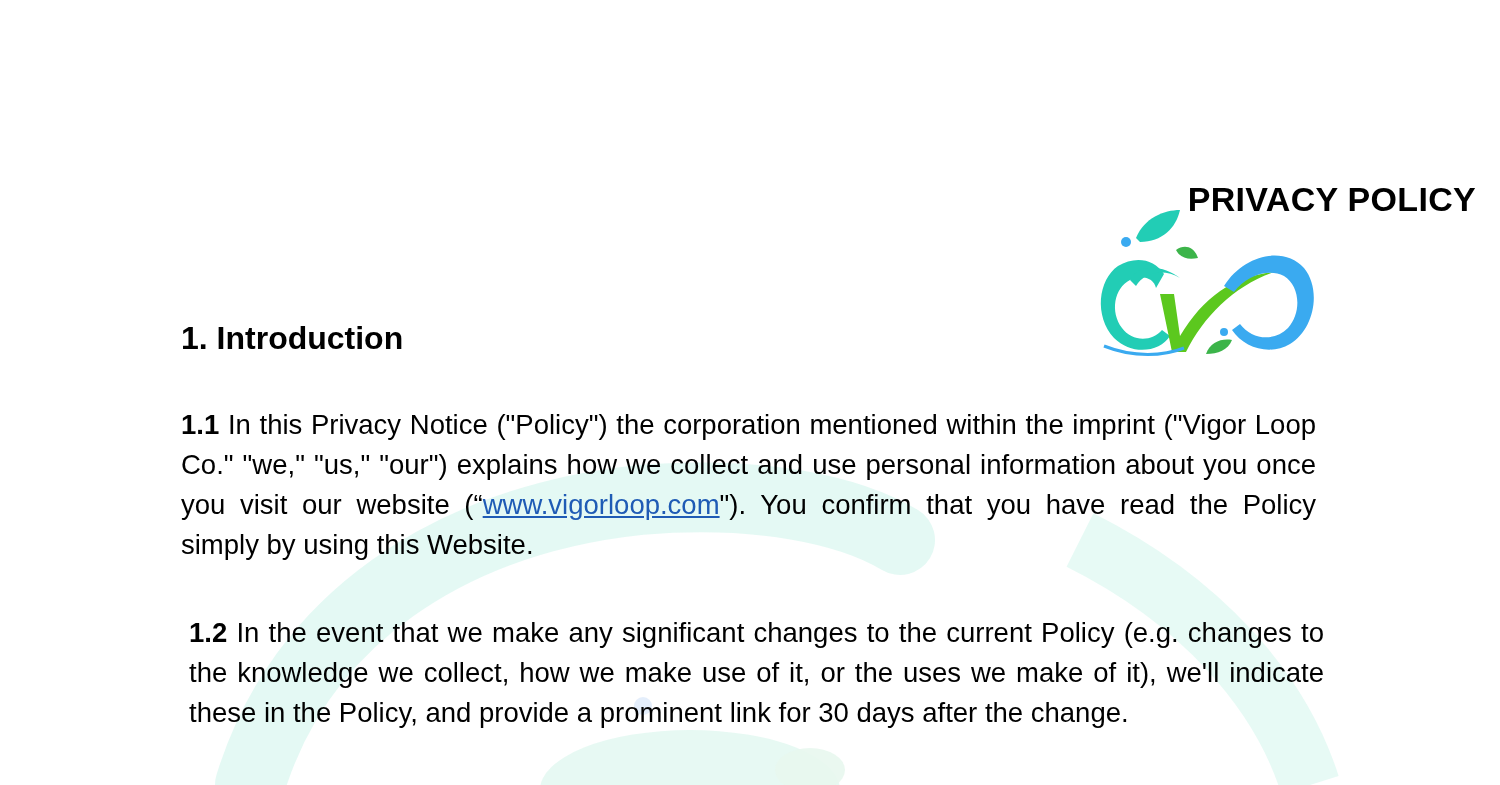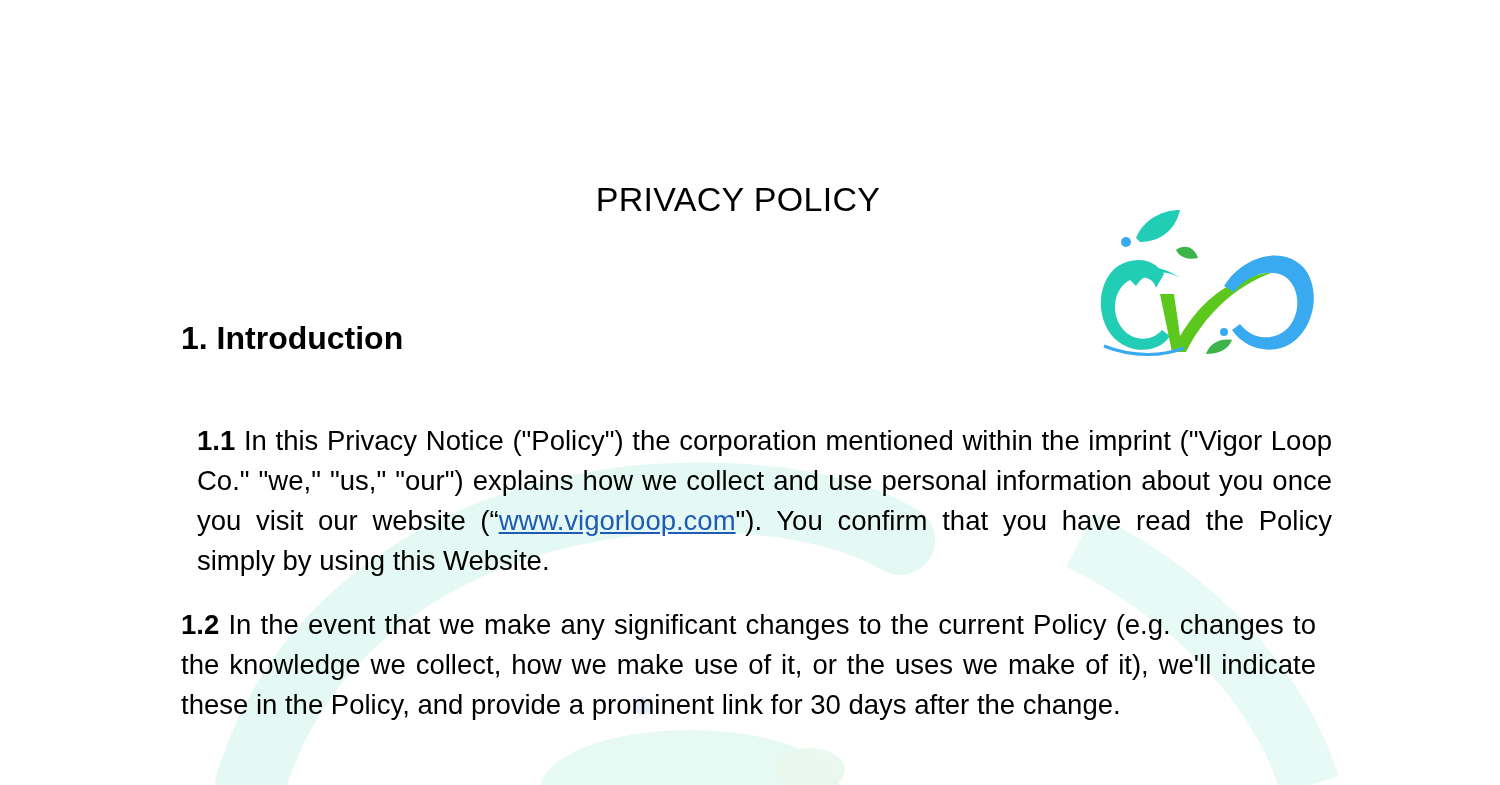--- a/index.html
+++ b/index.html
@@ -1,18 +1,18 @@
 <!DOCTYPE html>
 <html><head>
 <meta charset="utf-8">
 <style>
   html, body { margin:0; padding:0; }
   body { width:1500px; height:785px; background:#ffffff; overflow:hidden; position:relative; font-family:"Liberation Sans", sans-serif; color:#000; }
   .watermark { position:absolute; left:0; top:0; width:1500px; height:785px; pointer-events:none; }
-  .title { position:absolute; left:0; width:1476px; top:180px; text-align:center; font-weight:normal; font-size:34px; letter-spacing:0.3px; }
+  .title { position:absolute; left:0; width:1476px; top:180px; text-align:right; font-weight:bold; font-size:34px; letter-spacing:0.3px; }
   .logo { position:absolute; left:1084px; top:206px; width:232px; height:150px; }
   .h1 { position:absolute; left:181px; top:320px; font-weight:bold; font-size:32px; }
   .para { position:absolute; left:181px; width:1135px; font-size:27.5px; line-height:40px; text-align:justify; text-align-last:left; }
   .p1 { top:405px; }
   .p2 { top:605px; }
   .num { font-weight:bold; }
   a.link { color:#1f5bb5; text-decoration:underline; }
 </style>
 </head>
 <body>
@@ -41,19 +41,19 @@
   <path d="M46 74 C 56 56, 80 60, 96 72 C 80 62, 60 66, 52 80 Z" fill="#22cdb5"></path>
   <path d="M76 88 L 90 88 L 96 130 C 120 90, 150 70, 190 66 C 150 80, 120 110, 102 146 L 88 146 Z" fill="#5cc81e"></path>
   <path d="M140 80 C 160 48, 200 40, 220 62 C 238 84, 230 124, 206 138 C 186 150, 160 142, 148 124 L 156 118 C 168 134, 190 136, 204 122 C 218 106, 216 80, 200 70 C 184 62, 162 70, 150 86 Z" fill="#3aaaf0"></path>
   <circle cx="140" cy="126" r="4" fill="#3aaaf0"></circle>
   <path d="M122 148 C 126 136, 138 132, 148 134 C 144 144, 134 148, 122 148 Z" fill="#3cb44a"></path>
   <path d="M20 140 C 50 152, 80 150, 100 142" fill="none" stroke="#3aaaf0" stroke-width="3"></path>
 </svg>
 
 <div class="h1">1. Introduction</div>
 
-<p class="para p1" style="margin:16px;">
+<p class="para p1" style="margin:0;">
   <span class="num">1.1</span><span> In this Privacy Notice ("Policy") the corporation mentioned within the imprint ("Vigor Loop Co." "we," "us," "our") explains how we collect and use personal information about you once you visit our website (“</span><a class="link" href="#">www.vigorloop.com</a><span>"). You confirm that you have read the Policy simply by using this Website.</span>
 </p>
 
-<p class="para p2" style="margin:0;">
+<p class="para p2" style="margin:8px;">
   <span class="num">1.2</span><span> In the event that we make any significant changes to the current Policy (e.g. changes to the knowledge we collect, how we make use of it, or the uses we make of it), we'll indicate these in the Policy, and provide a prominent link for 30 days after the change.</span>
 </p>
 
 </body></html>

